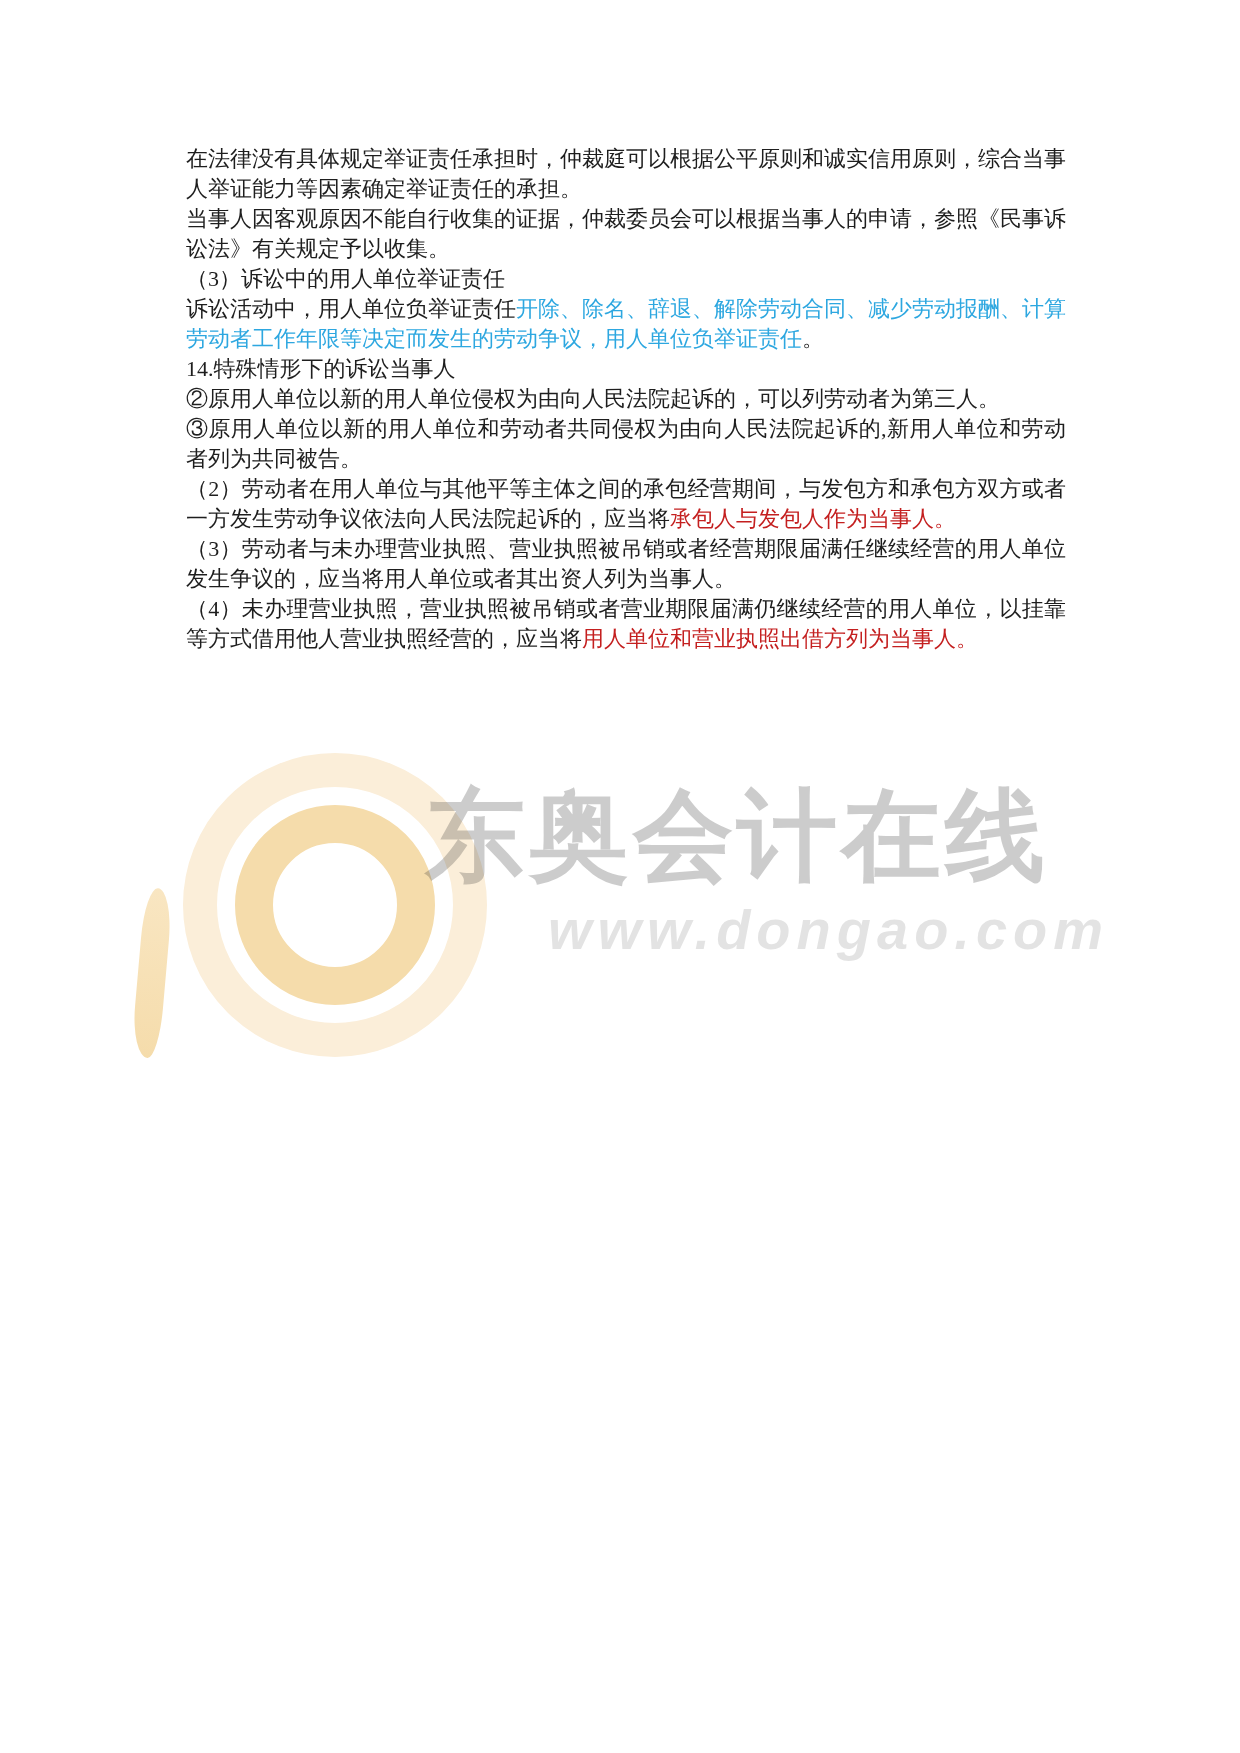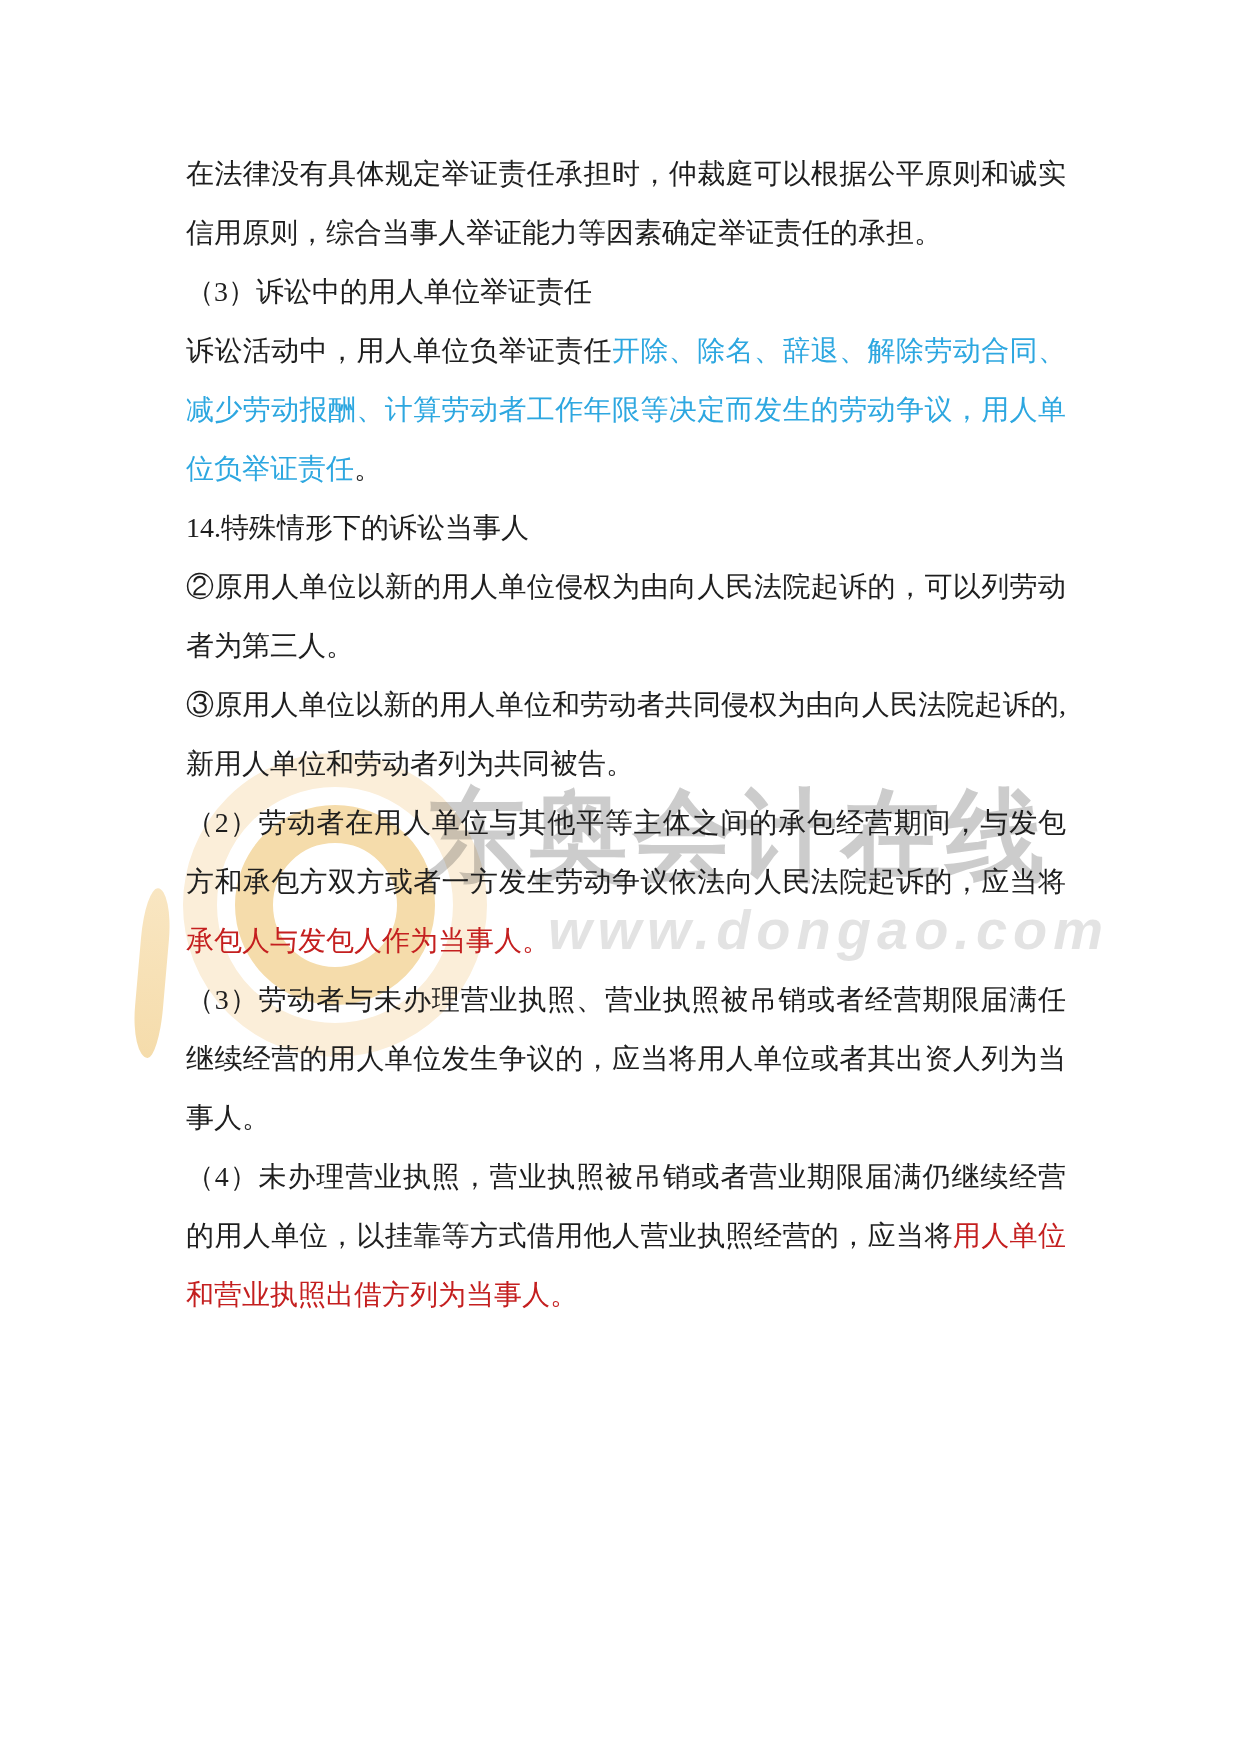--- a/index.html
+++ b/index.html
@@ -77,22 +77,22 @@
     white-space: nowrap;
     font-style: italic;
   }
 
   
   .content {
     position: absolute;
     left: 186px; top: 144px;
     width: 880px;
     z-index: 1;
-    font-size: 28px;
-    line-height: 59px;
+    font-size: 22px;
+    line-height: 30px;
     color: var(--ink, #1e1e1e);
     text-align: justify;
     text-justify: inter-ideograph;
     word-break: break-all;
   }
   p.para {
     margin: 0;
     padding: 0;
   }
   .seg-normal { color: var(--ink, #1e1e1e); }
@@ -107,20 +107,21 @@
   <div class="watermark">
     <div class="wm-ring-outer"></div>
     <div class="wm-ring"></div>
     <div class="wm-swoosh"></div>
     <div class="wm-brand">东奥会计在线</div>
     <div class="wm-url">www.dongao.com</div>
   </div>
 
   <div class="content" id="content">
       <p class="para"><span class="seg-normal">在法律没有具体规定举证责任承担时，仲裁庭可以根据公平原则和诚实信用原则，综合当事人举证能力等因素确定举证责任的承担。</span></p>
+      <p class="para"><span class="seg-normal">当事人因客观原因不能自行收集的证据，仲裁委员会可以根据当事人的申请，参照《民事诉讼法》有关规定予以收集。</span></p>
       <p class="para"><span class="seg-normal">（3）诉讼中的用人单位举证责任</span></p>
       <p class="para"><span class="seg-normal">诉讼活动中，用人单位负举证责任</span><span class="seg-blue">开除、除名、辞退、解除劳动合同、减少劳动报酬、计算劳动者工作年限等决定而发生的劳动争议，用人单位负举证责任</span><span class="seg-normal">。</span></p>
       <p class="para"><span class="seg-normal">14.特殊情形下的诉讼当事人</span></p>
       <p class="para"><span class="seg-normal">②原用人单位以新的用人单位侵权为由向人民法院起诉的，可以列劳动者为第三人。</span></p>
       <p class="para"><span class="seg-normal">③原用人单位以新的用人单位和劳动者共同侵权为由向人民法院起诉的,新用人单位和劳动者列为共同被告。</span></p>
       <p class="para"><span class="seg-normal">（2）劳动者在用人单位与其他平等主体之间的承包经营期间，与发包方和承包方双方或者一方发生劳动争议依法向人民法院起诉的，应当将</span><span class="seg-red">承包人与发包人作为当事人。</span></p>
       <p class="para"><span class="seg-normal">（3）劳动者与未办理营业执照、营业执照被吊销或者经营期限届满任继续经营的用人单位发生争议的，应当将用人单位或者其出资人列为当事人。</span></p>
       <p class="para"><span class="seg-normal">（4）未办理营业执照，营业执照被吊销或者营业期限届满仍继续经营的用人单位，以挂靠等方式借用他人营业执照经营的，应当将</span><span class="seg-red">用人单位和营业执照出借方列为当事人。</span></p>
     </div>
 

